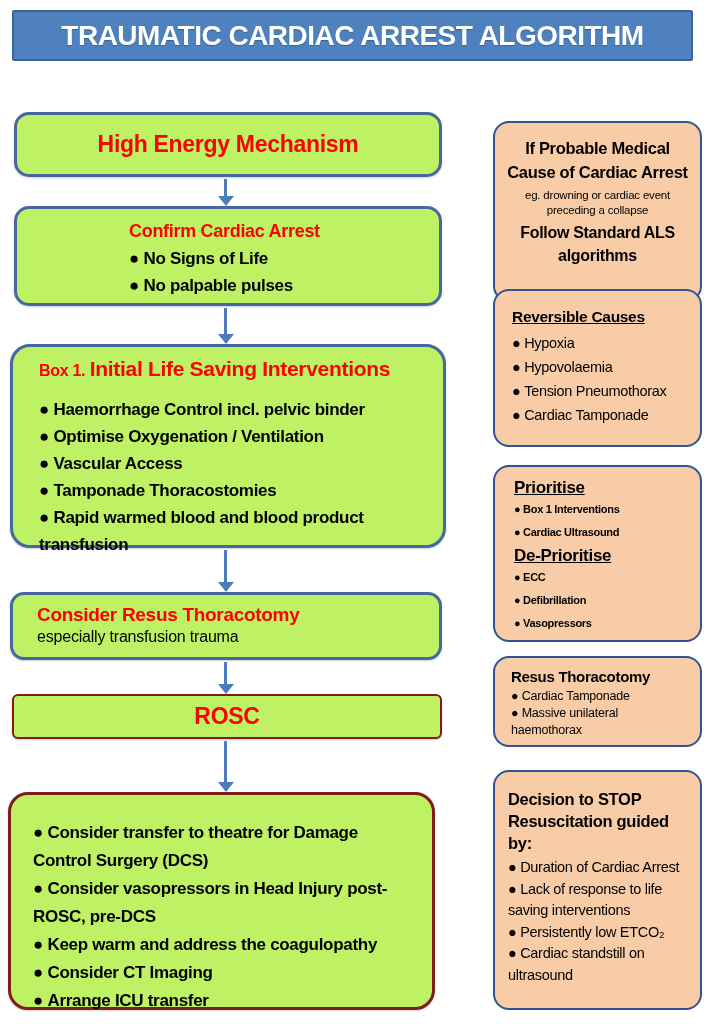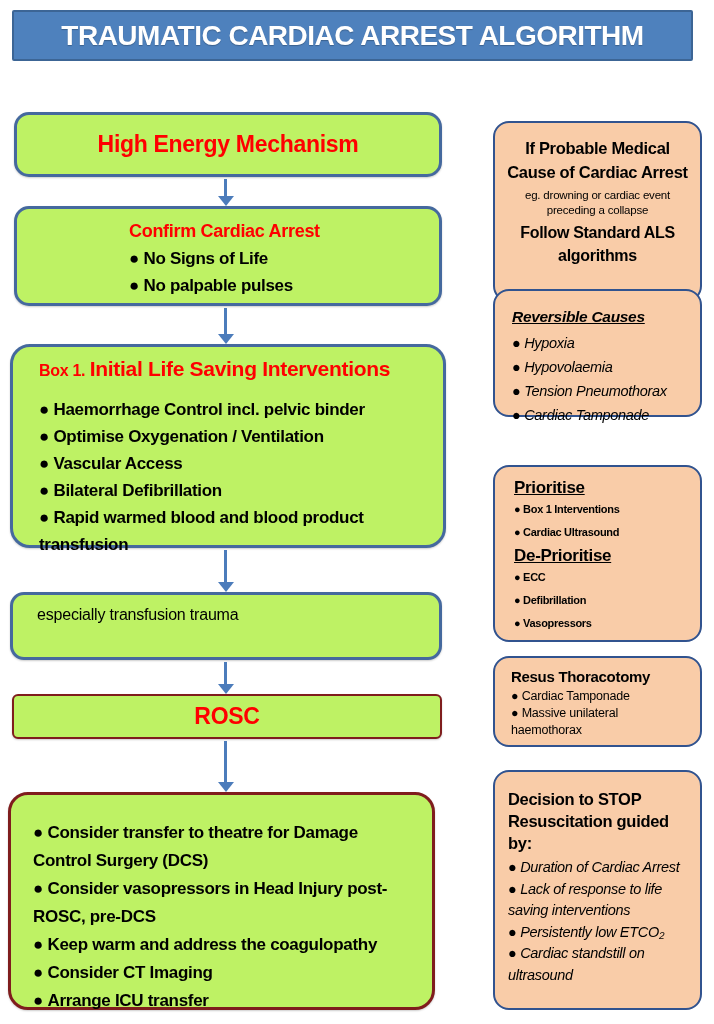--- a/index.html
+++ b/index.html
@@ -64,33 +64,33 @@
   .a3{left:224px;top:550px;height:33px;}
   .a4{left:224px;top:662px;height:23px;}
   .a5{left:224px;top:741px;height:42px;}
 
   
   .side{left:493px;width:209px;color:#000;}
   .s-medical{top:84px;height:181px;text-align:center;padding:13px 10px 0 10px;margin-top:37px;}
   .s-medical .t{font-size:16.5px;font-weight:bold;line-height:24px;letter-spacing:-0.3px;}
   .s-medical .ex{font-size:11.5px;line-height:15px;margin-top:4px;letter-spacing:-0.2px;}
   .s-medical .act{font-size:16px;font-weight:bold;line-height:23px;margin-top:3px;letter-spacing:-0.3px;}
-  .s-reversible{top:289px;height:128px;padding:17px 6px 0 17px;font-style:italic;}
+  .s-reversible{top:289px;height:158px;padding:17px 6px 0 17px;}
   .s-reversible .h{font-size:15.5px;font-weight:bold;text-decoration:underline;margin-bottom:5px;letter-spacing:-0.3px;}
   .s-reversible .sb{font-size:14.5px;line-height:24px;letter-spacing:-0.3px;}
   .s-prior{top:465px;height:177px;padding:11px 20px 0 19px;}
   .s-prior .h{font-size:17px;font-weight:bold;text-decoration:underline;letter-spacing:-0.3px;}
   .s-prior .h2{margin-top:2px;}
   .s-prior .sb{font-size:11px;line-height:23px;letter-spacing:-0.3px;font-weight:bold;}
   .s-thora{top:656px;height:91px;padding:10px 12px 0 16px;}
   .s-thora .h{font-size:15px;font-weight:bold;margin-bottom:3px;letter-spacing:-0.3px;}
   .s-thora .sb{font-size:12.5px;line-height:17px;letter-spacing:-0.2px;}
   .s-stop{top:770px;height:240px;padding:16px 10px 0 13px;}
   .s-stop .h{font-size:16.5px;font-weight:bold;line-height:22px;letter-spacing:-0.3px;}
-  .s-stop .bullets{margin-top:3px;font-style:italic;}
+  .s-stop .bullets{margin-top:3px;}
   .s-stop .sb{font-size:14.5px;line-height:21.5px;letter-spacing:-0.3px;}
 </style>
 </head>
 <body>
 
 <div class="stage">
 
   <div class="titlebar">TRAUMATIC CARDIAC ARREST ALGORITHM</div>
 
   <div class="blue-box box-high red-h">
@@ -109,28 +109,29 @@
 
   <div class="blue-box box-box1">
     <div>
       <span class="lbl red-h">Box 1.</span>
       <span class="ttl red-h">Initial Life Saving Interventions</span>
     </div>
     <div class="bullets">
       <div class="b">Haemorrhage Control incl. pelvic binder</div>
       <div class="b">Optimise Oxygenation / Ventilation</div>
       <div class="b">Vascular Access</div>
-      <div class="b">Bilateral Defibrillation</div>
+      <div class="b">Tamponade Thoracostomies</div>
       <div class="b">Rapid warmed blood and blood product transfusion</div>
     </div>
   </div>
 
   <div class="arrow a3"></div>
 
   <div class="blue-box box-thora">
+    <div class="h red-h">Consider Resus Thoracotomy</div>
     <div class="note">especially transfusion trauma</div>
   </div>
 
   <div class="arrow a4"></div>
 
   <div class="green-box box-rosc red-h">
     <span>ROSC</span>
   </div>
 
   <div class="arrow a5"></div>

